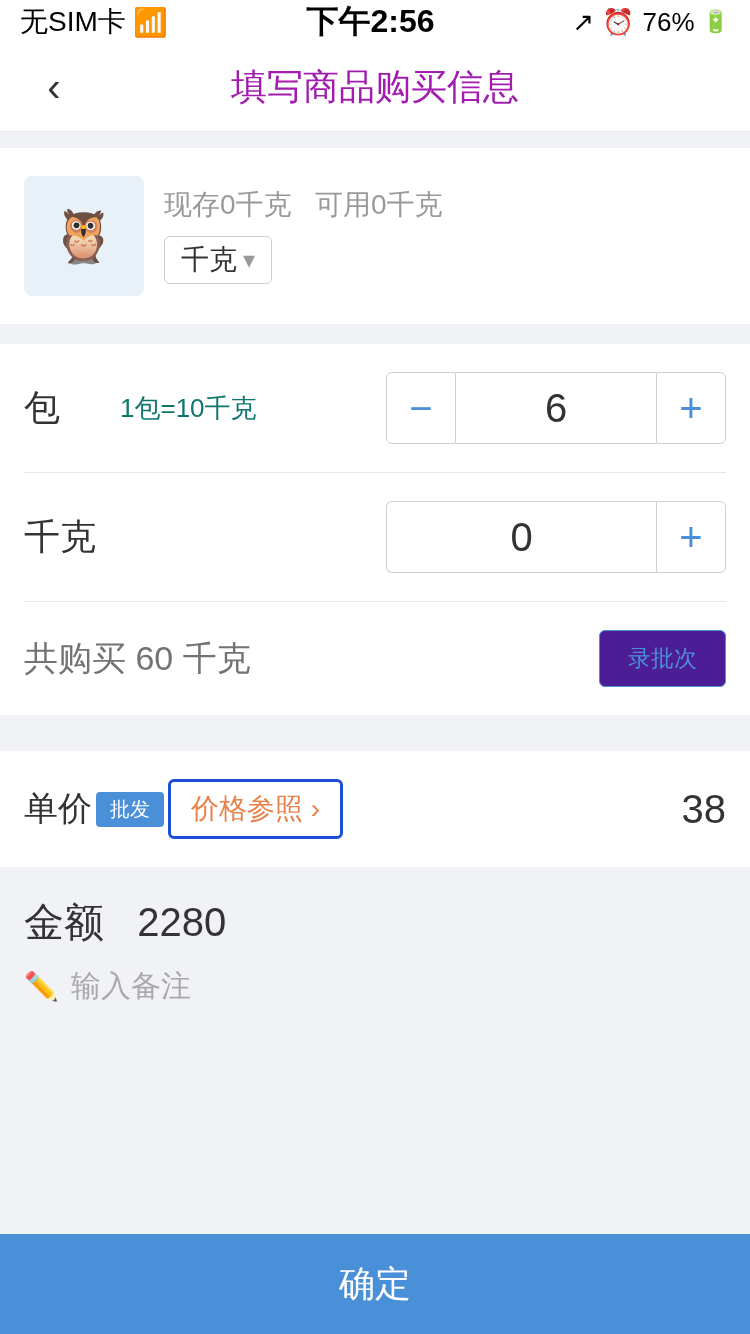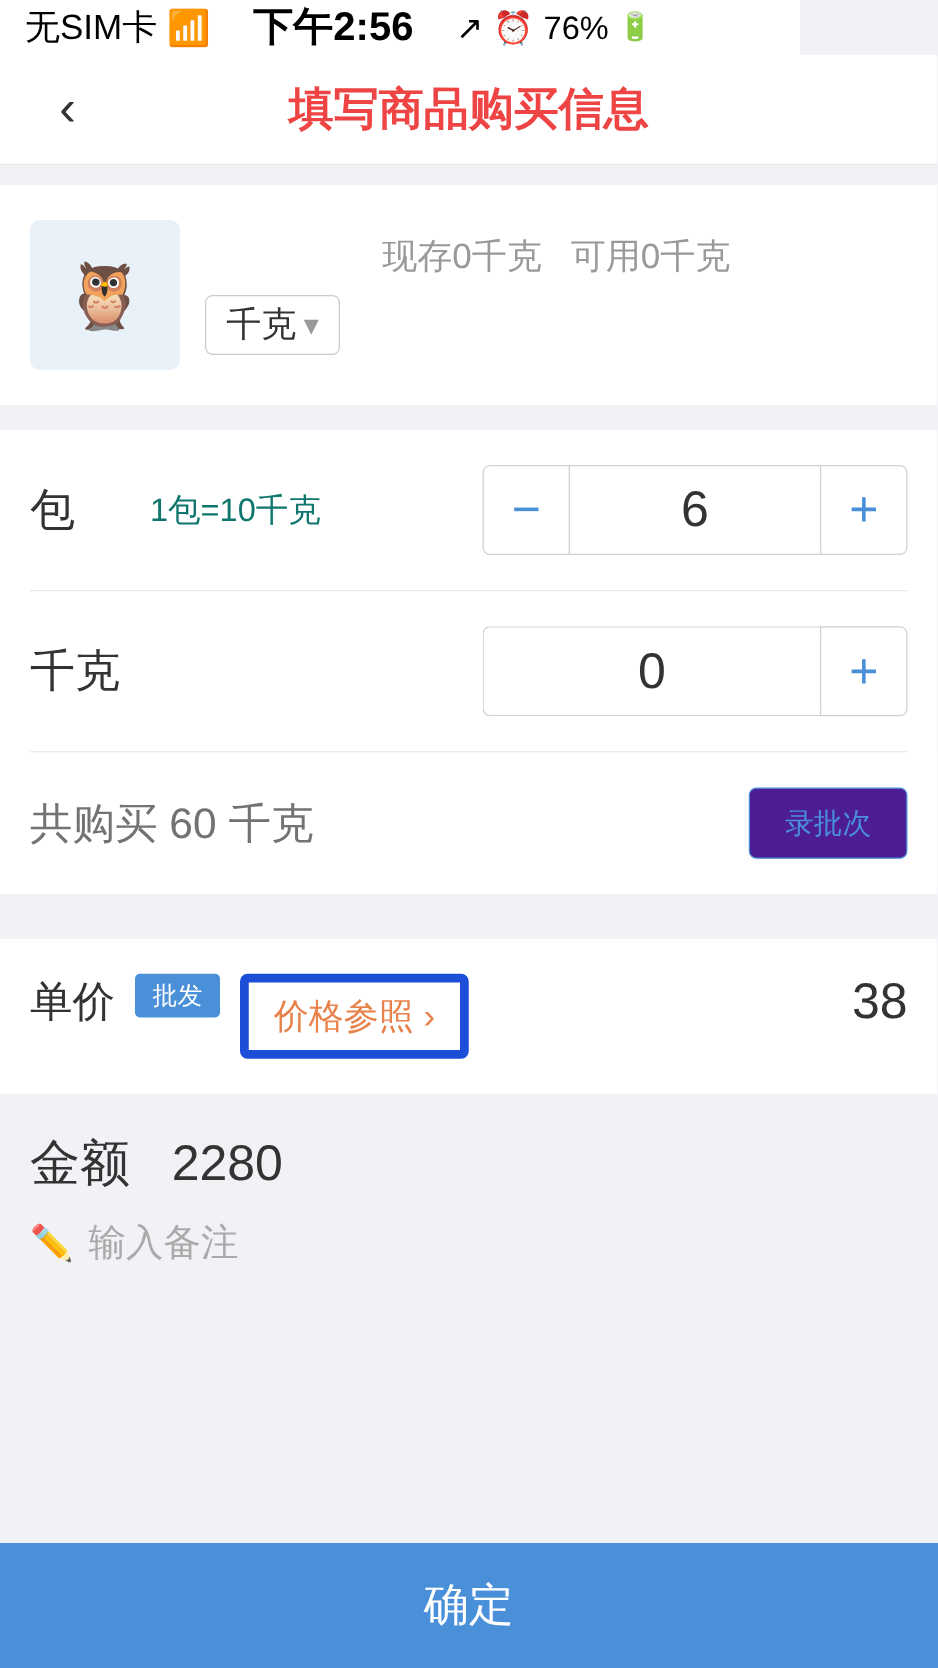--- a/index.html
+++ b/index.html
@@ -7,25 +7,26 @@
     body {
       width: 750px;
       min-height: 1334px;
       font-family: -apple-system, "PingFang SC", "Helvetica Neue", Arial, sans-serif;
       background: #f0f2f5;
       font-size: 32px;
     }
 
     
     .status-bar {
-      width: 640px;
+      width: 750px;
       height: 44px;
       background: #fff;
       display: flex;
       align-items: center;
+      justify-content: space-between;
       padding: 0 20px;
       font-size: 28px;
       font-weight: 500;
       gap: 34px;
     }
     .status-left {
       display: flex;
       align-items: center;
       gap: 8px;
       font-size: 28px;
@@ -62,22 +63,22 @@
       height: 60px;
       display: flex;
       align-items: center;
       justify-content: center;
       font-size: 40px;
       color: #333;
       cursor: pointer;
     }
     .nav-title {
       font-size: 36px;
-      font-weight: 700;
-      color: #ef4444;
+      font-weight: 400;
+      color: #a21caf;
     }
 
     
     .product-card {
       background: #fff;
       padding: 28px 24px;
       display: flex;
       align-items: flex-start;
       gap: 20px;
       margin-top: 16px;
@@ -110,21 +111,20 @@
       color: #4a90d9;
       display: flex;
       align-items: center;
       gap: 4px;
       cursor: pointer;
     }
     .product-stock {
       font-size: 28px;
       color: #999;
       margin-top: 10px;
-      text-align: center;
     }
     .product-unit-row {
       display: flex;
       align-items: center;
       margin-top: 12px;
       font-size: 28px;
       color: #666;
       gap: 12px;
     }
     .unit-select {
@@ -263,37 +263,37 @@
     }
 
     
     .price-section {
       background: #fff;
       padding: 28px 24px;
       margin-top: 16px;
     }
     .price-row {
       display: flex;
-      align-items: flex-start;
-      gap: 16px;
+      align-items: center;
+      gap: 4px;
       margin-bottom: 0;
     }
     .price-label {
       font-size: 34px;
       color: #333;
     }
     .price-tag {
       background: #4a90d9;
       color: #fff;
       font-size: 20px;
       padding: 4px 14px;
       border-radius: 4px;
     }
     .price-ref-btn {
-      border: 7px solid #1d4ed8;
+      border: 3px solid #1d4ed8;
       border-radius: 6px;
       padding: 8px 20px;
       font-size: 28px;
       color: #e8824a;
       background: #fff;
       display: flex;
       align-items: center;
       gap: 6px;
       cursor: pointer;
     }

